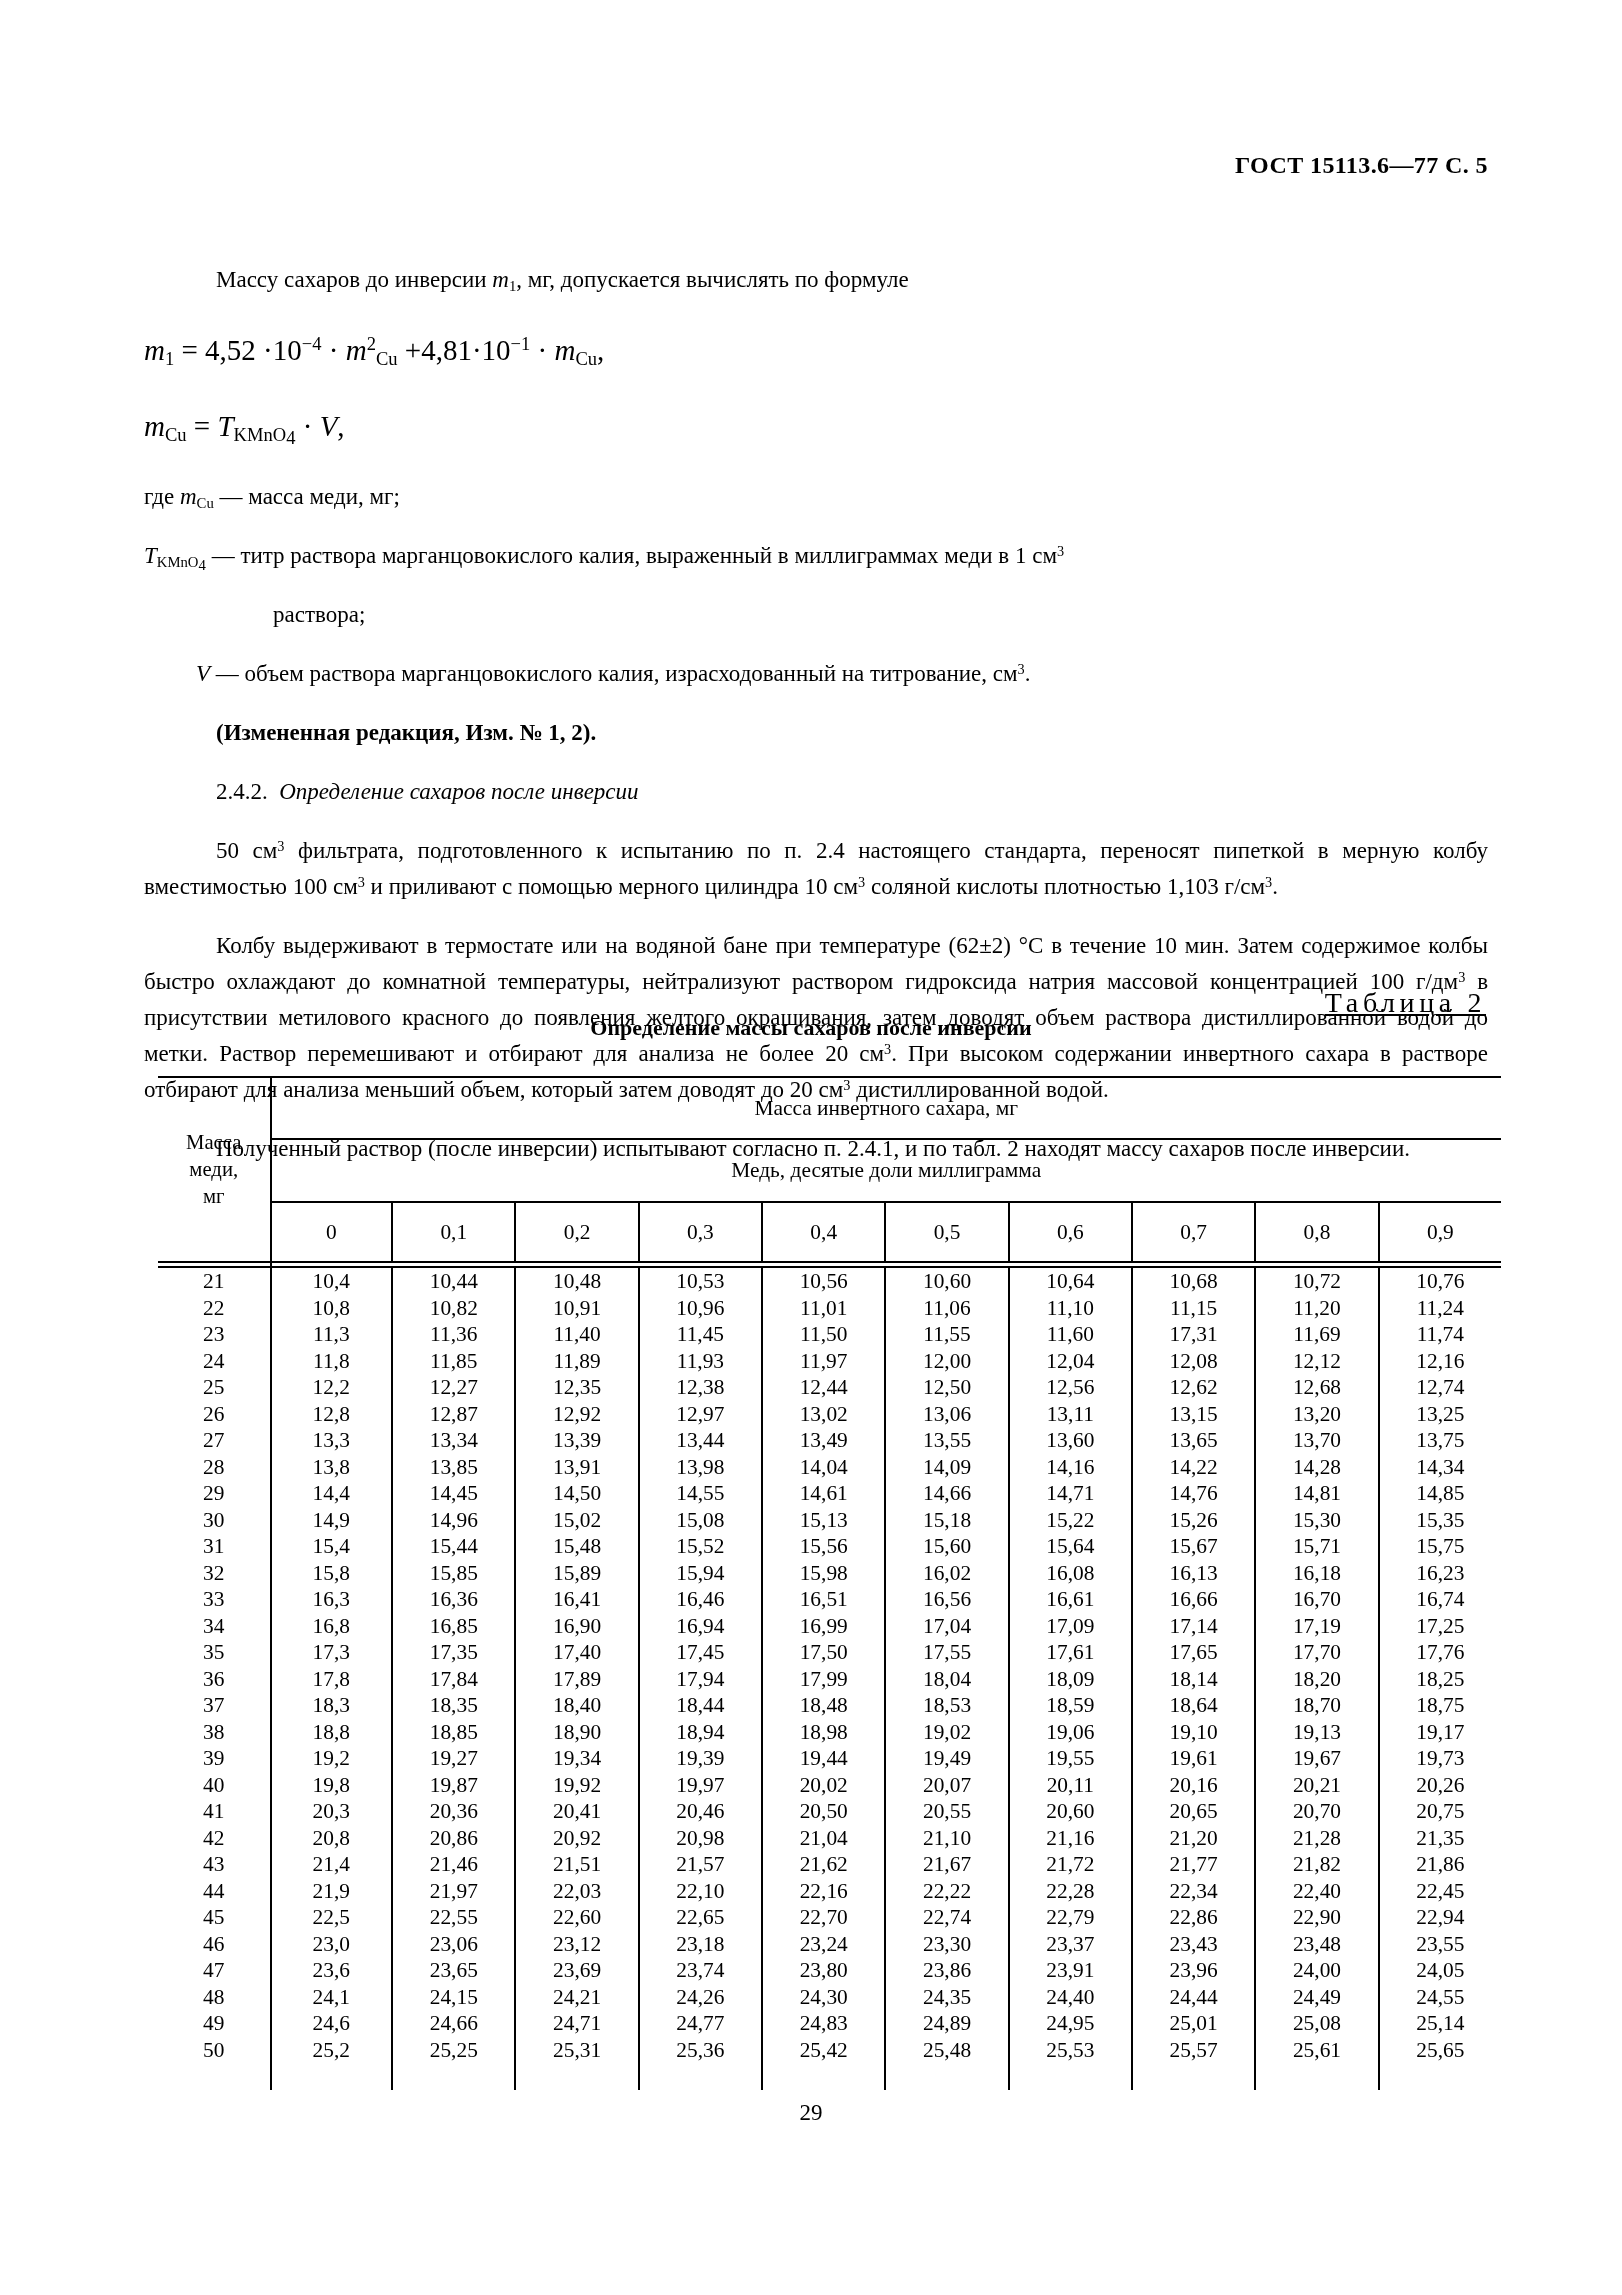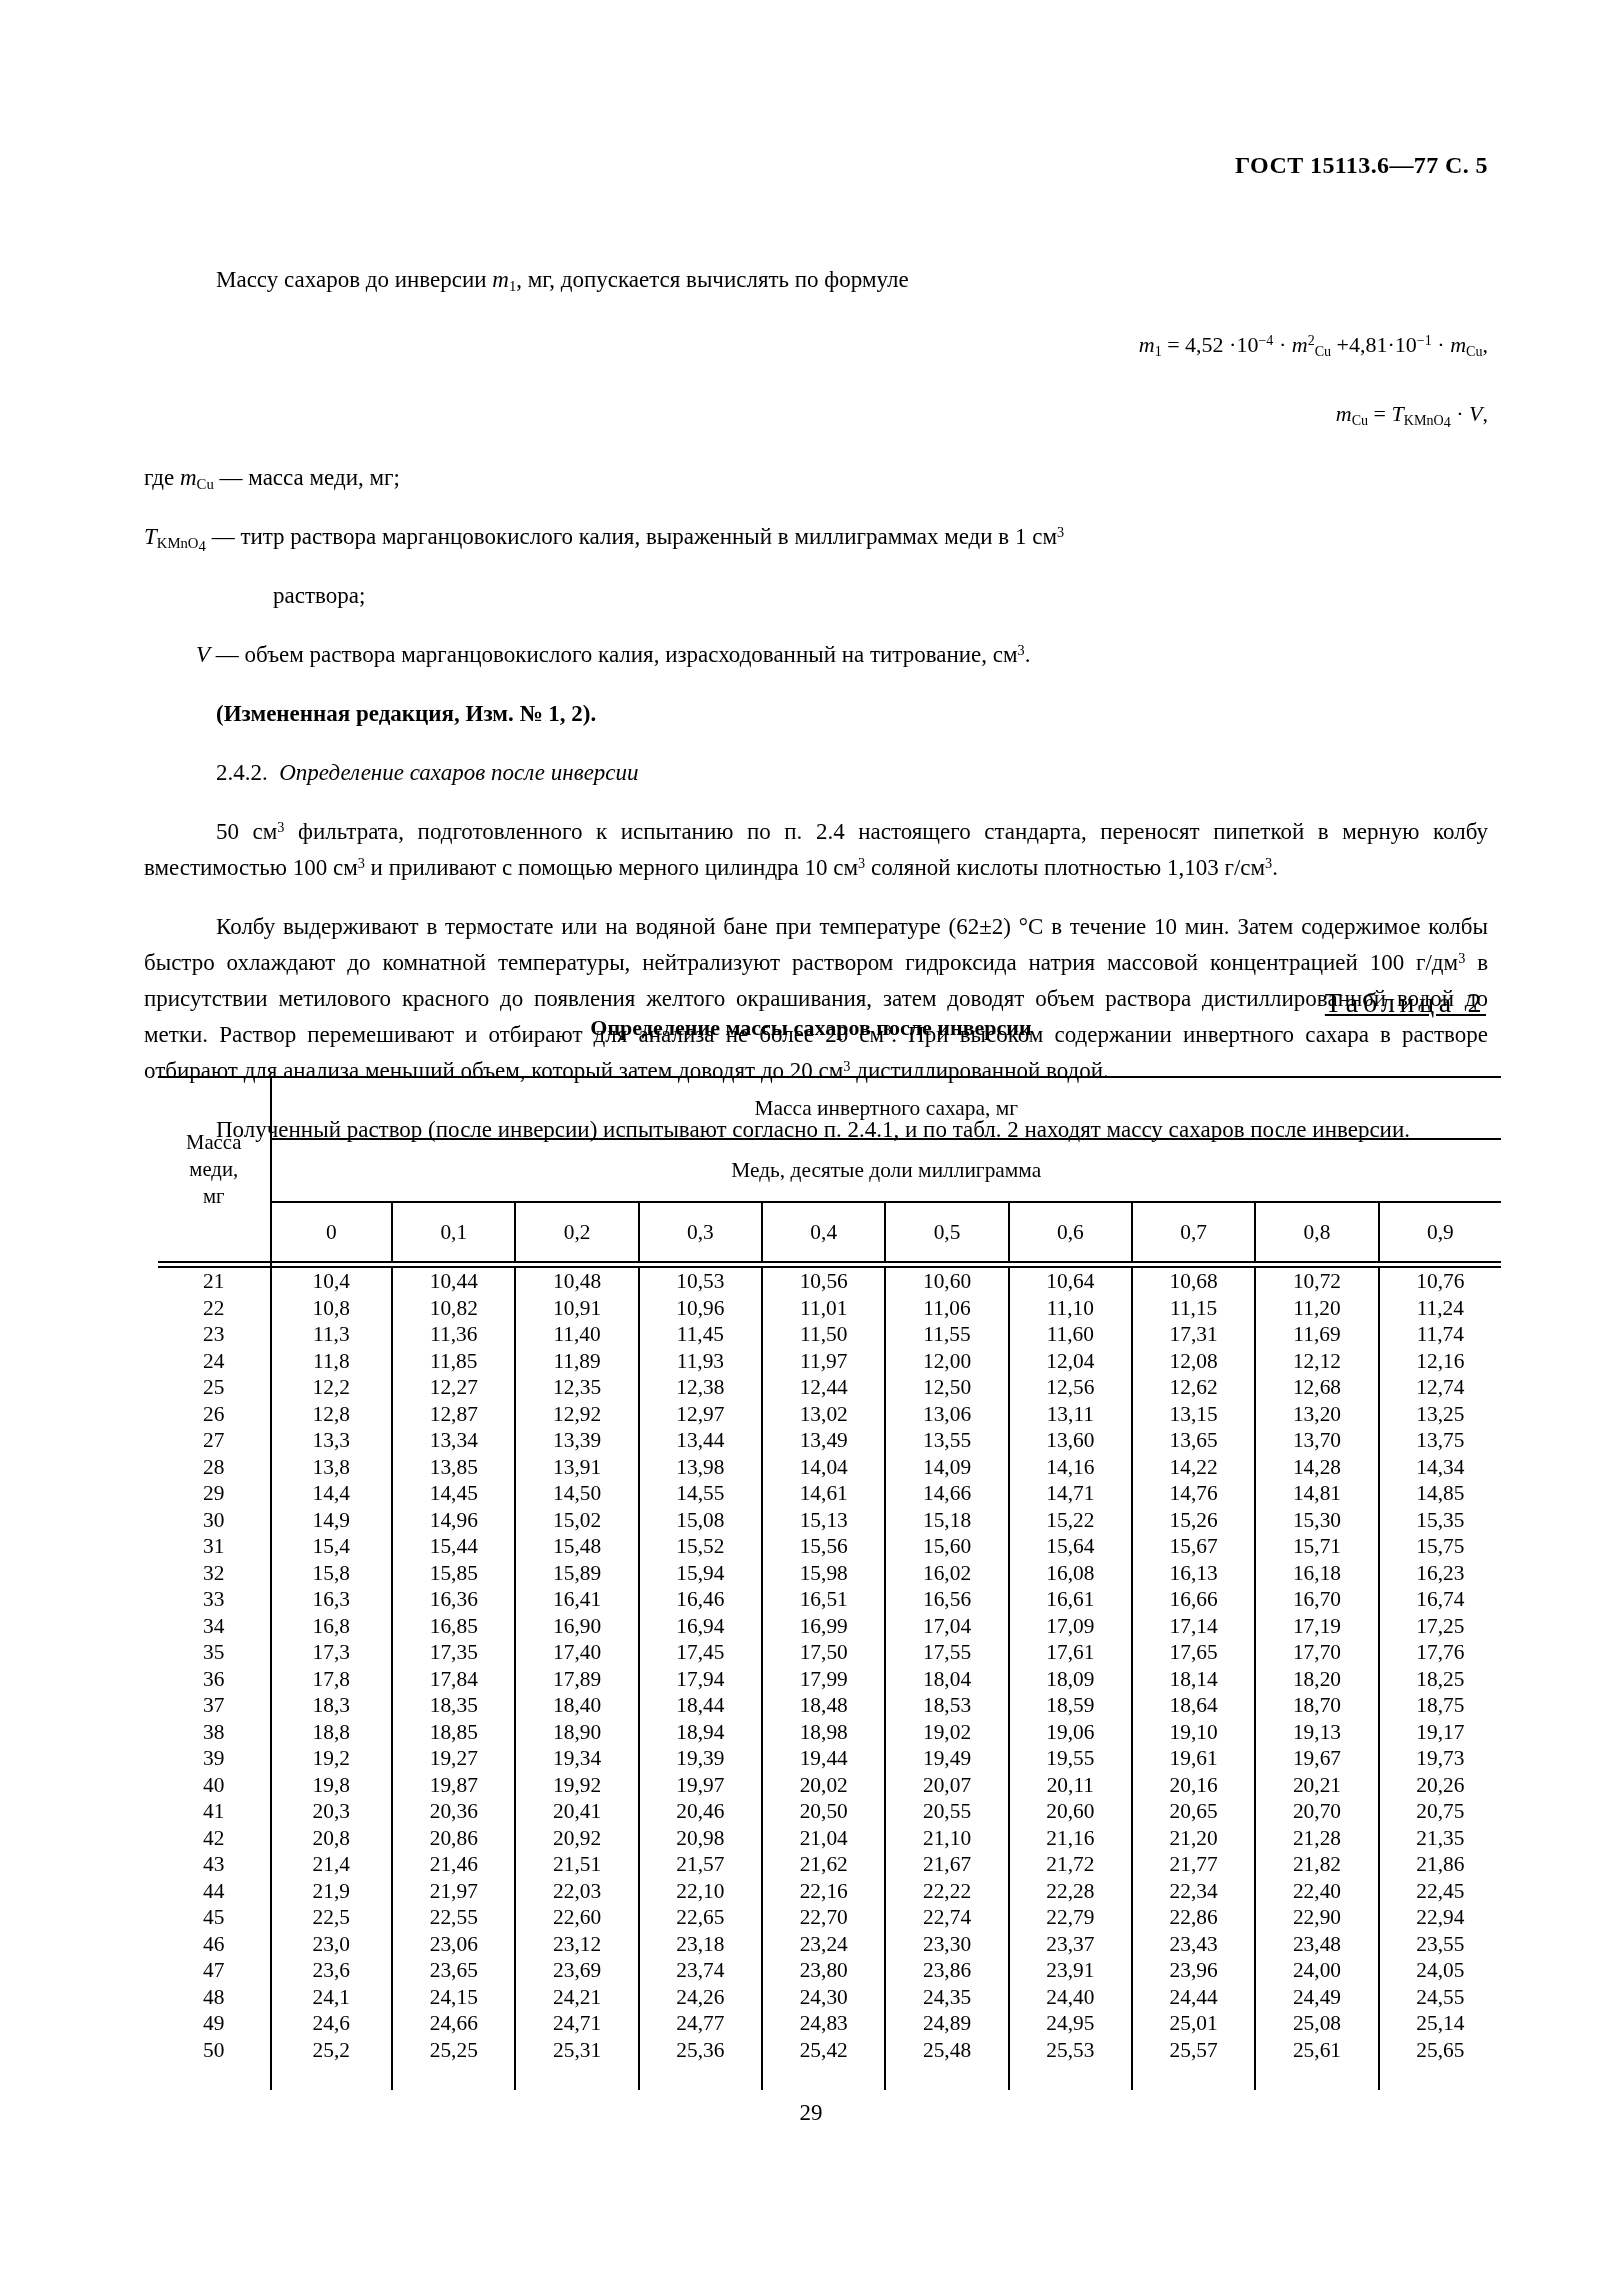--- a/index.html
+++ b/index.html
@@ -59,23 +59,23 @@
     font-style: normal;
     line-height: 0;
   }
   sup.cube {
     font-size: 0.62em;
     vertical-align: 0.5em;
     line-height: 0;
   }
 
   .formula {
-    text-align: right;
+    text-align: left;
     text-indent: 0;
-    font-size: 22px;
+    font-size: 29px;
     line-height: 47px;
     white-space: nowrap;
   }
   .def-hang {
     padding-left: 129px;
     text-indent: -129px;
     text-align: justify;
   }
   .def-hang2 {
     padding-left: 129px;

